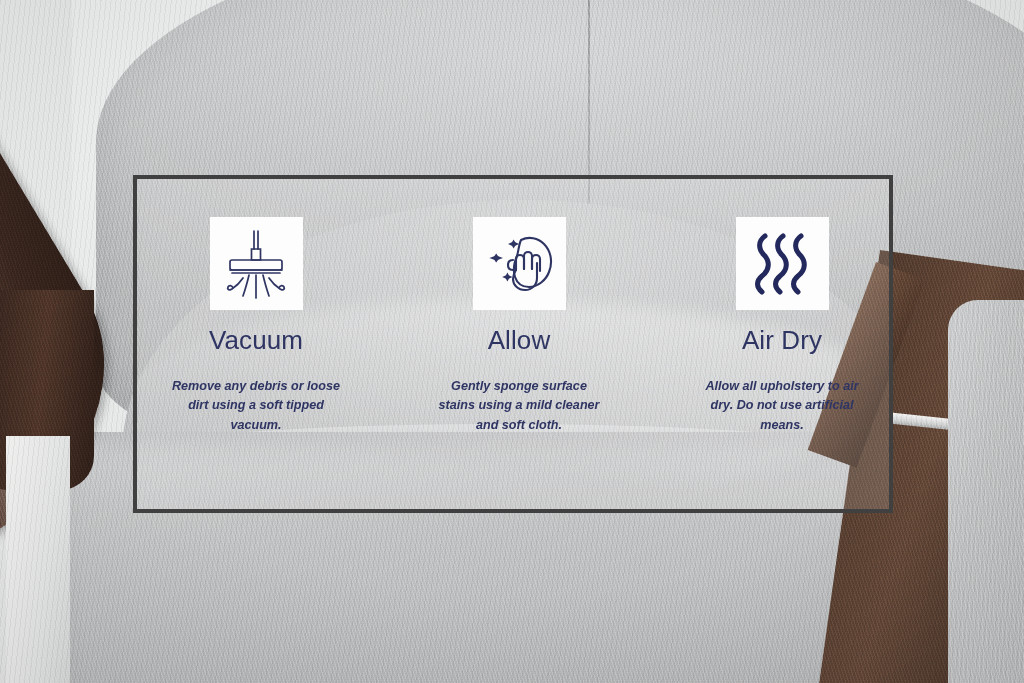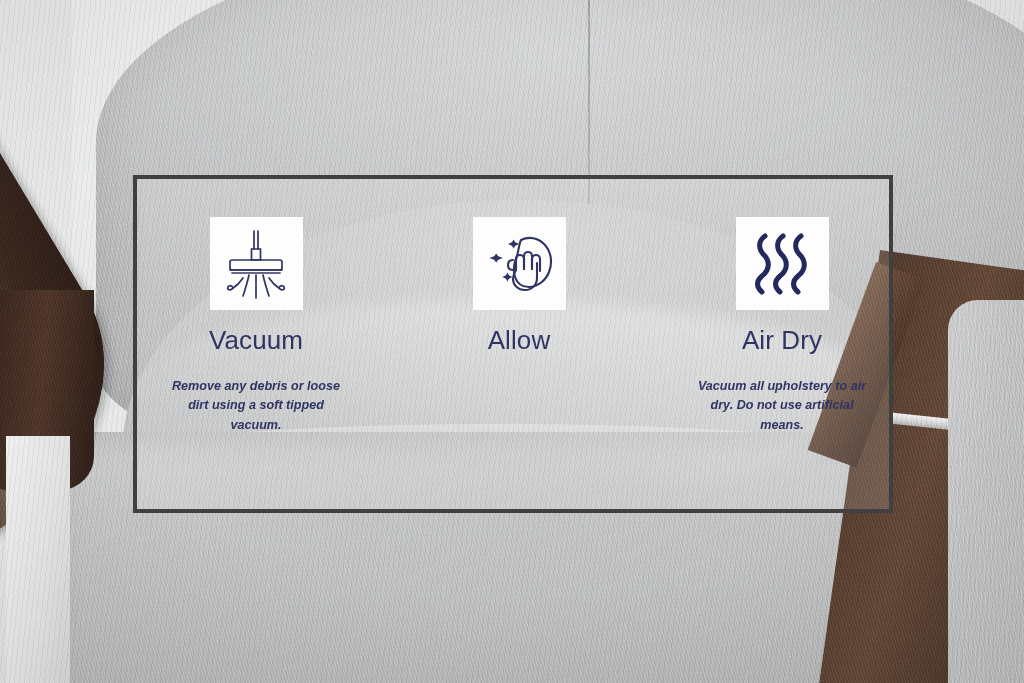--- a/index.html
+++ b/index.html
@@ -302,31 +302,32 @@
             <path d="M30 31 C27 31 25 33 25 36 C25 39 27 41 30 41
                      L33 41 C31 44 30 47 30 50 C30 56 35 61 42 61
                      C49 61 54 56 54 49 L54 34"></path>
 
             <path d="M33 41 V30 C33 27.6 34.8 26 37 26 C39.2 26 41 27.6 41 30 V40"></path>
             <path d="M41 40 V27 C41 24.6 42.8 23 45 23 C47.2 23 49 24.6 49 27 V40"></path>
             <path d="M49 40 V30 C49 27.6 50.8 26 53 26 C55.2 26 57 27.6 57 30 V42"></path>
           </svg>
         </div>
         <div class="card-title">Allow</div>
+        <div class="card-body">Gently sponge surface stains using a mild cleaner and soft cloth.</div>
       </div>
 
       <div class="card">
         <div class="icon-tile">
           <svg width="62" height="64" viewBox="0 0 62 64" fill="none" stroke="#23295c" stroke-width="5" stroke-linecap="round">
             <path d="M14 4 C7 9 7 17 13 23 C19 29 19 38 11 44 C5 49 5 55 11 60"></path>
             <path d="M32 4 C25 9 25 17 31 23 C37 29 37 38 29 44 C23 49 23 55 29 60"></path>
             <path d="M50 4 C43 9 43 17 49 23 C55 29 55 38 47 44 C41 49 41 55 47 60"></path>
           </svg>
         </div>
         <div class="card-title">Air Dry</div>
-        <div class="card-body wide">Vacuum all upholstery to air dry. Do not use artificial means.</div>
+        <div class="card-body wide">Allow all upholstery to air dry. Do not use artificial means.</div>
       </div>
 
 
     </div>
   </div>
 
 </div>
 
 </body></html>

